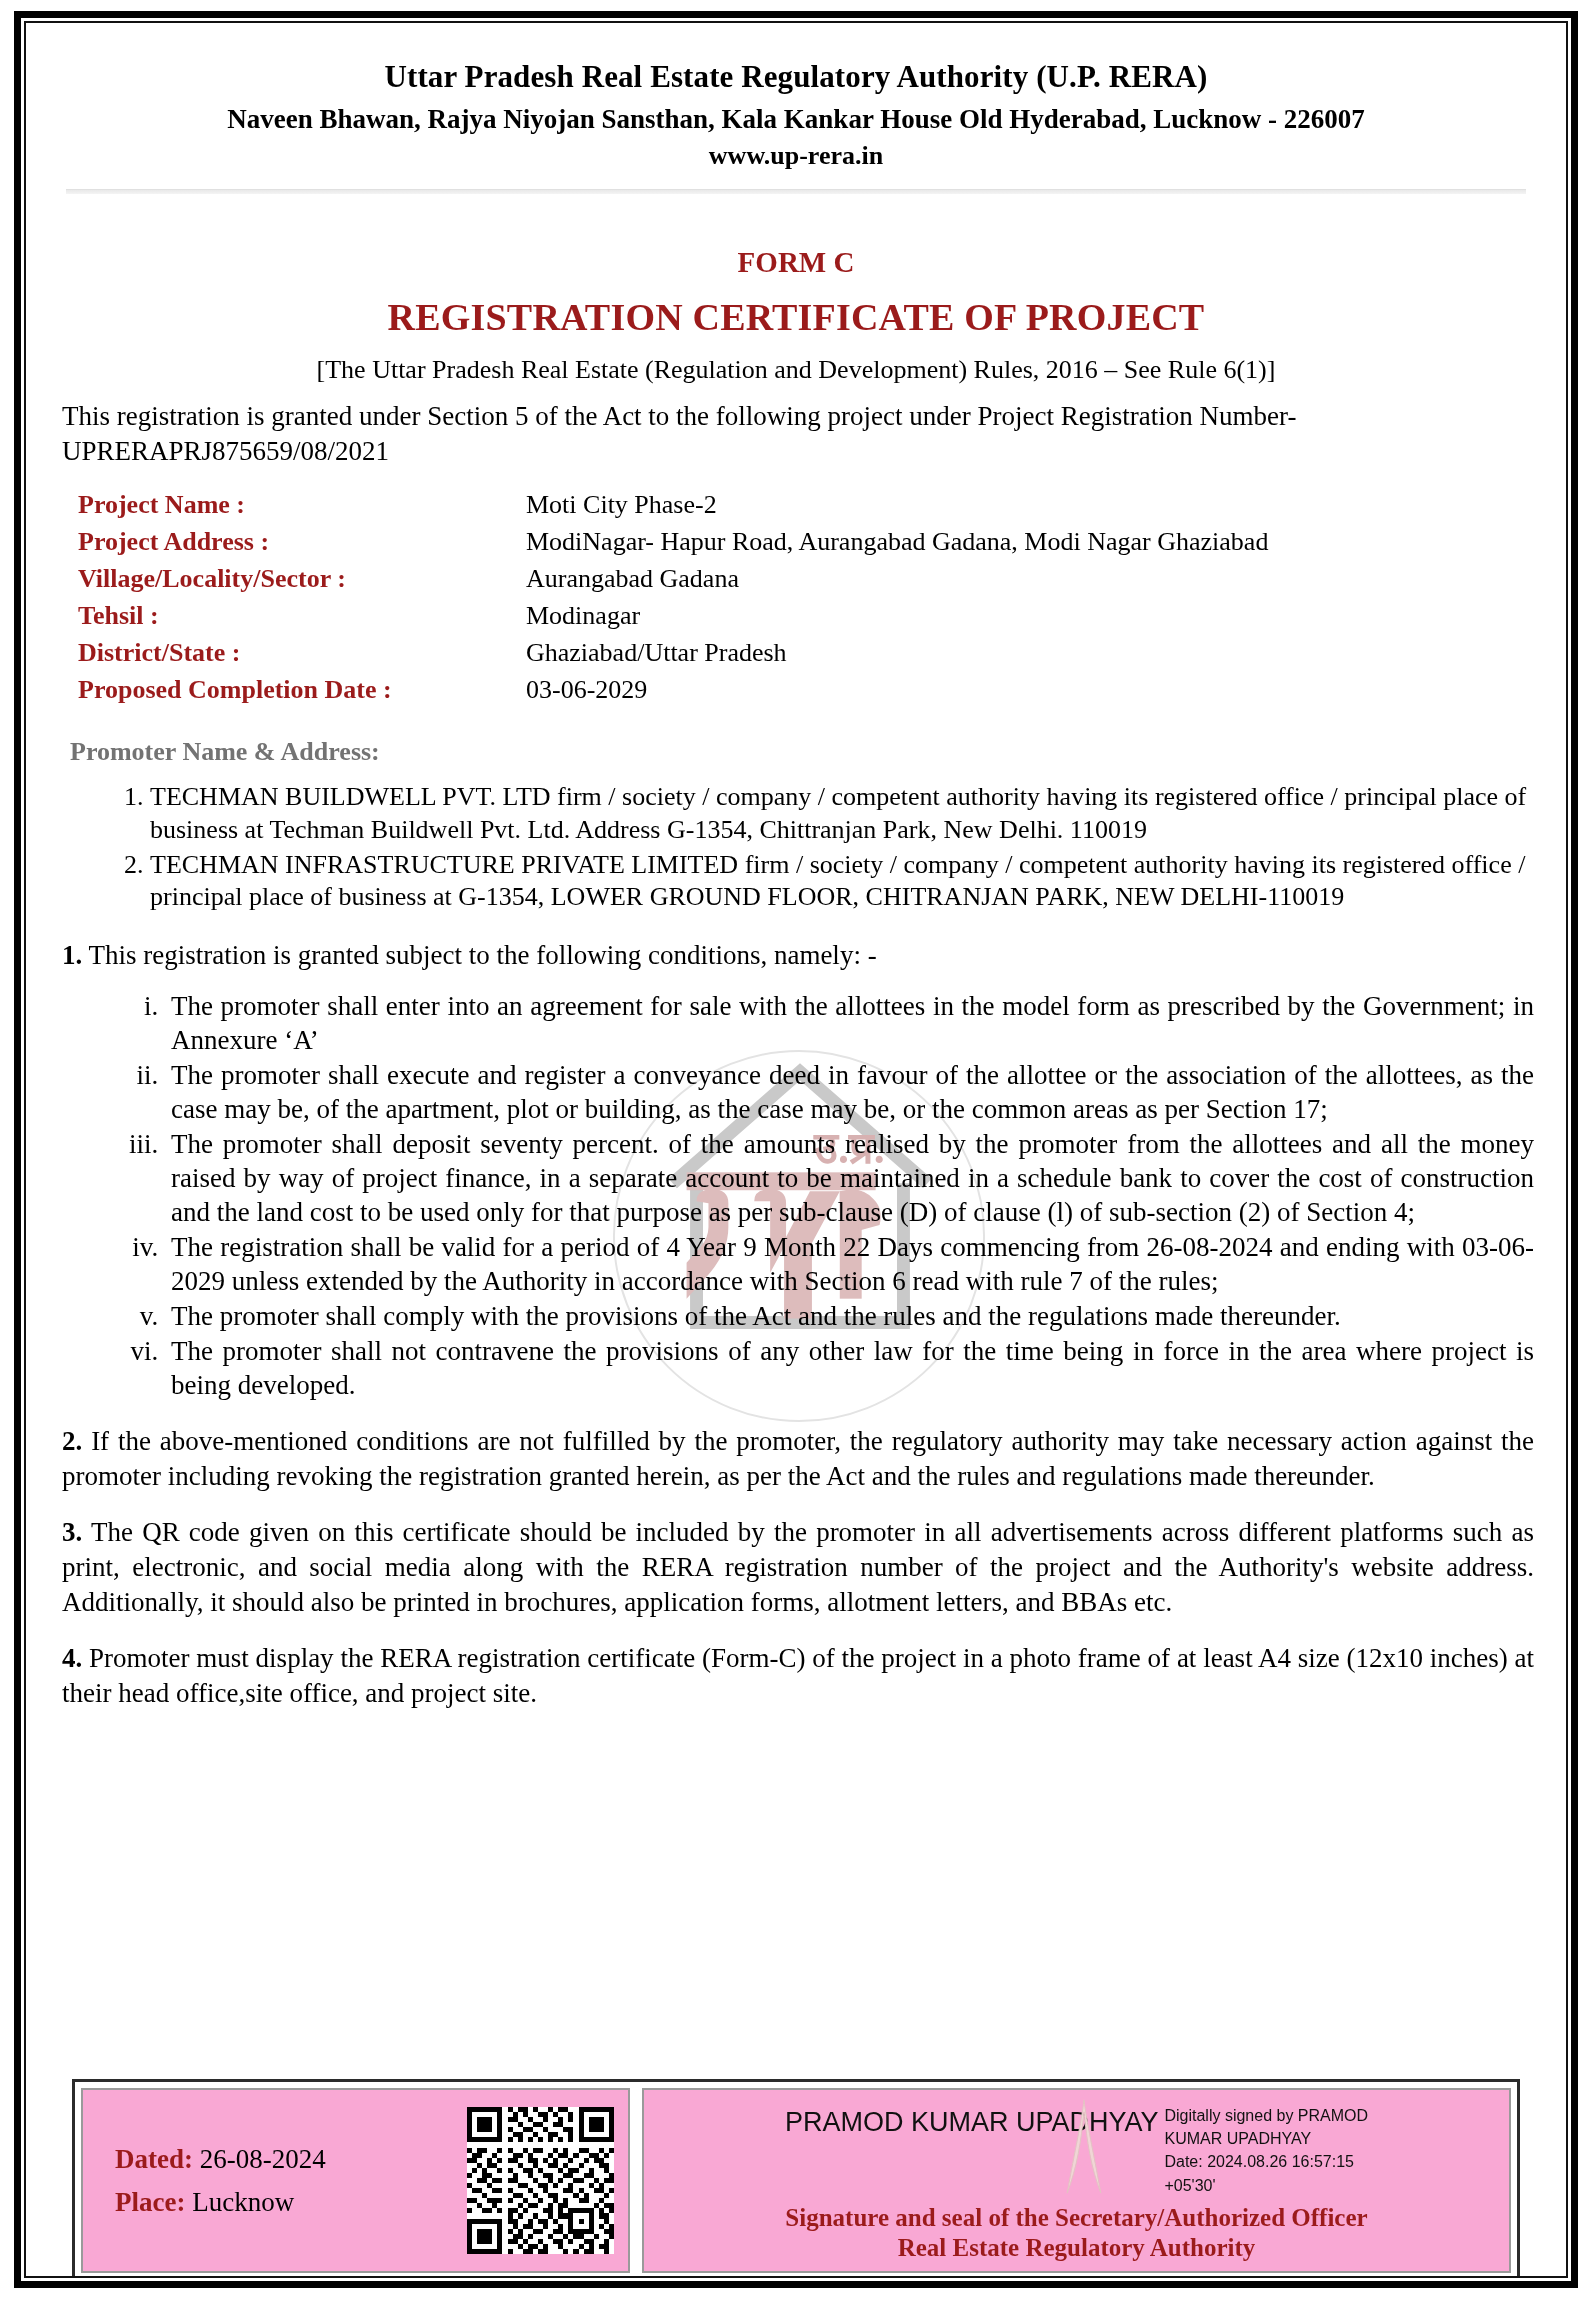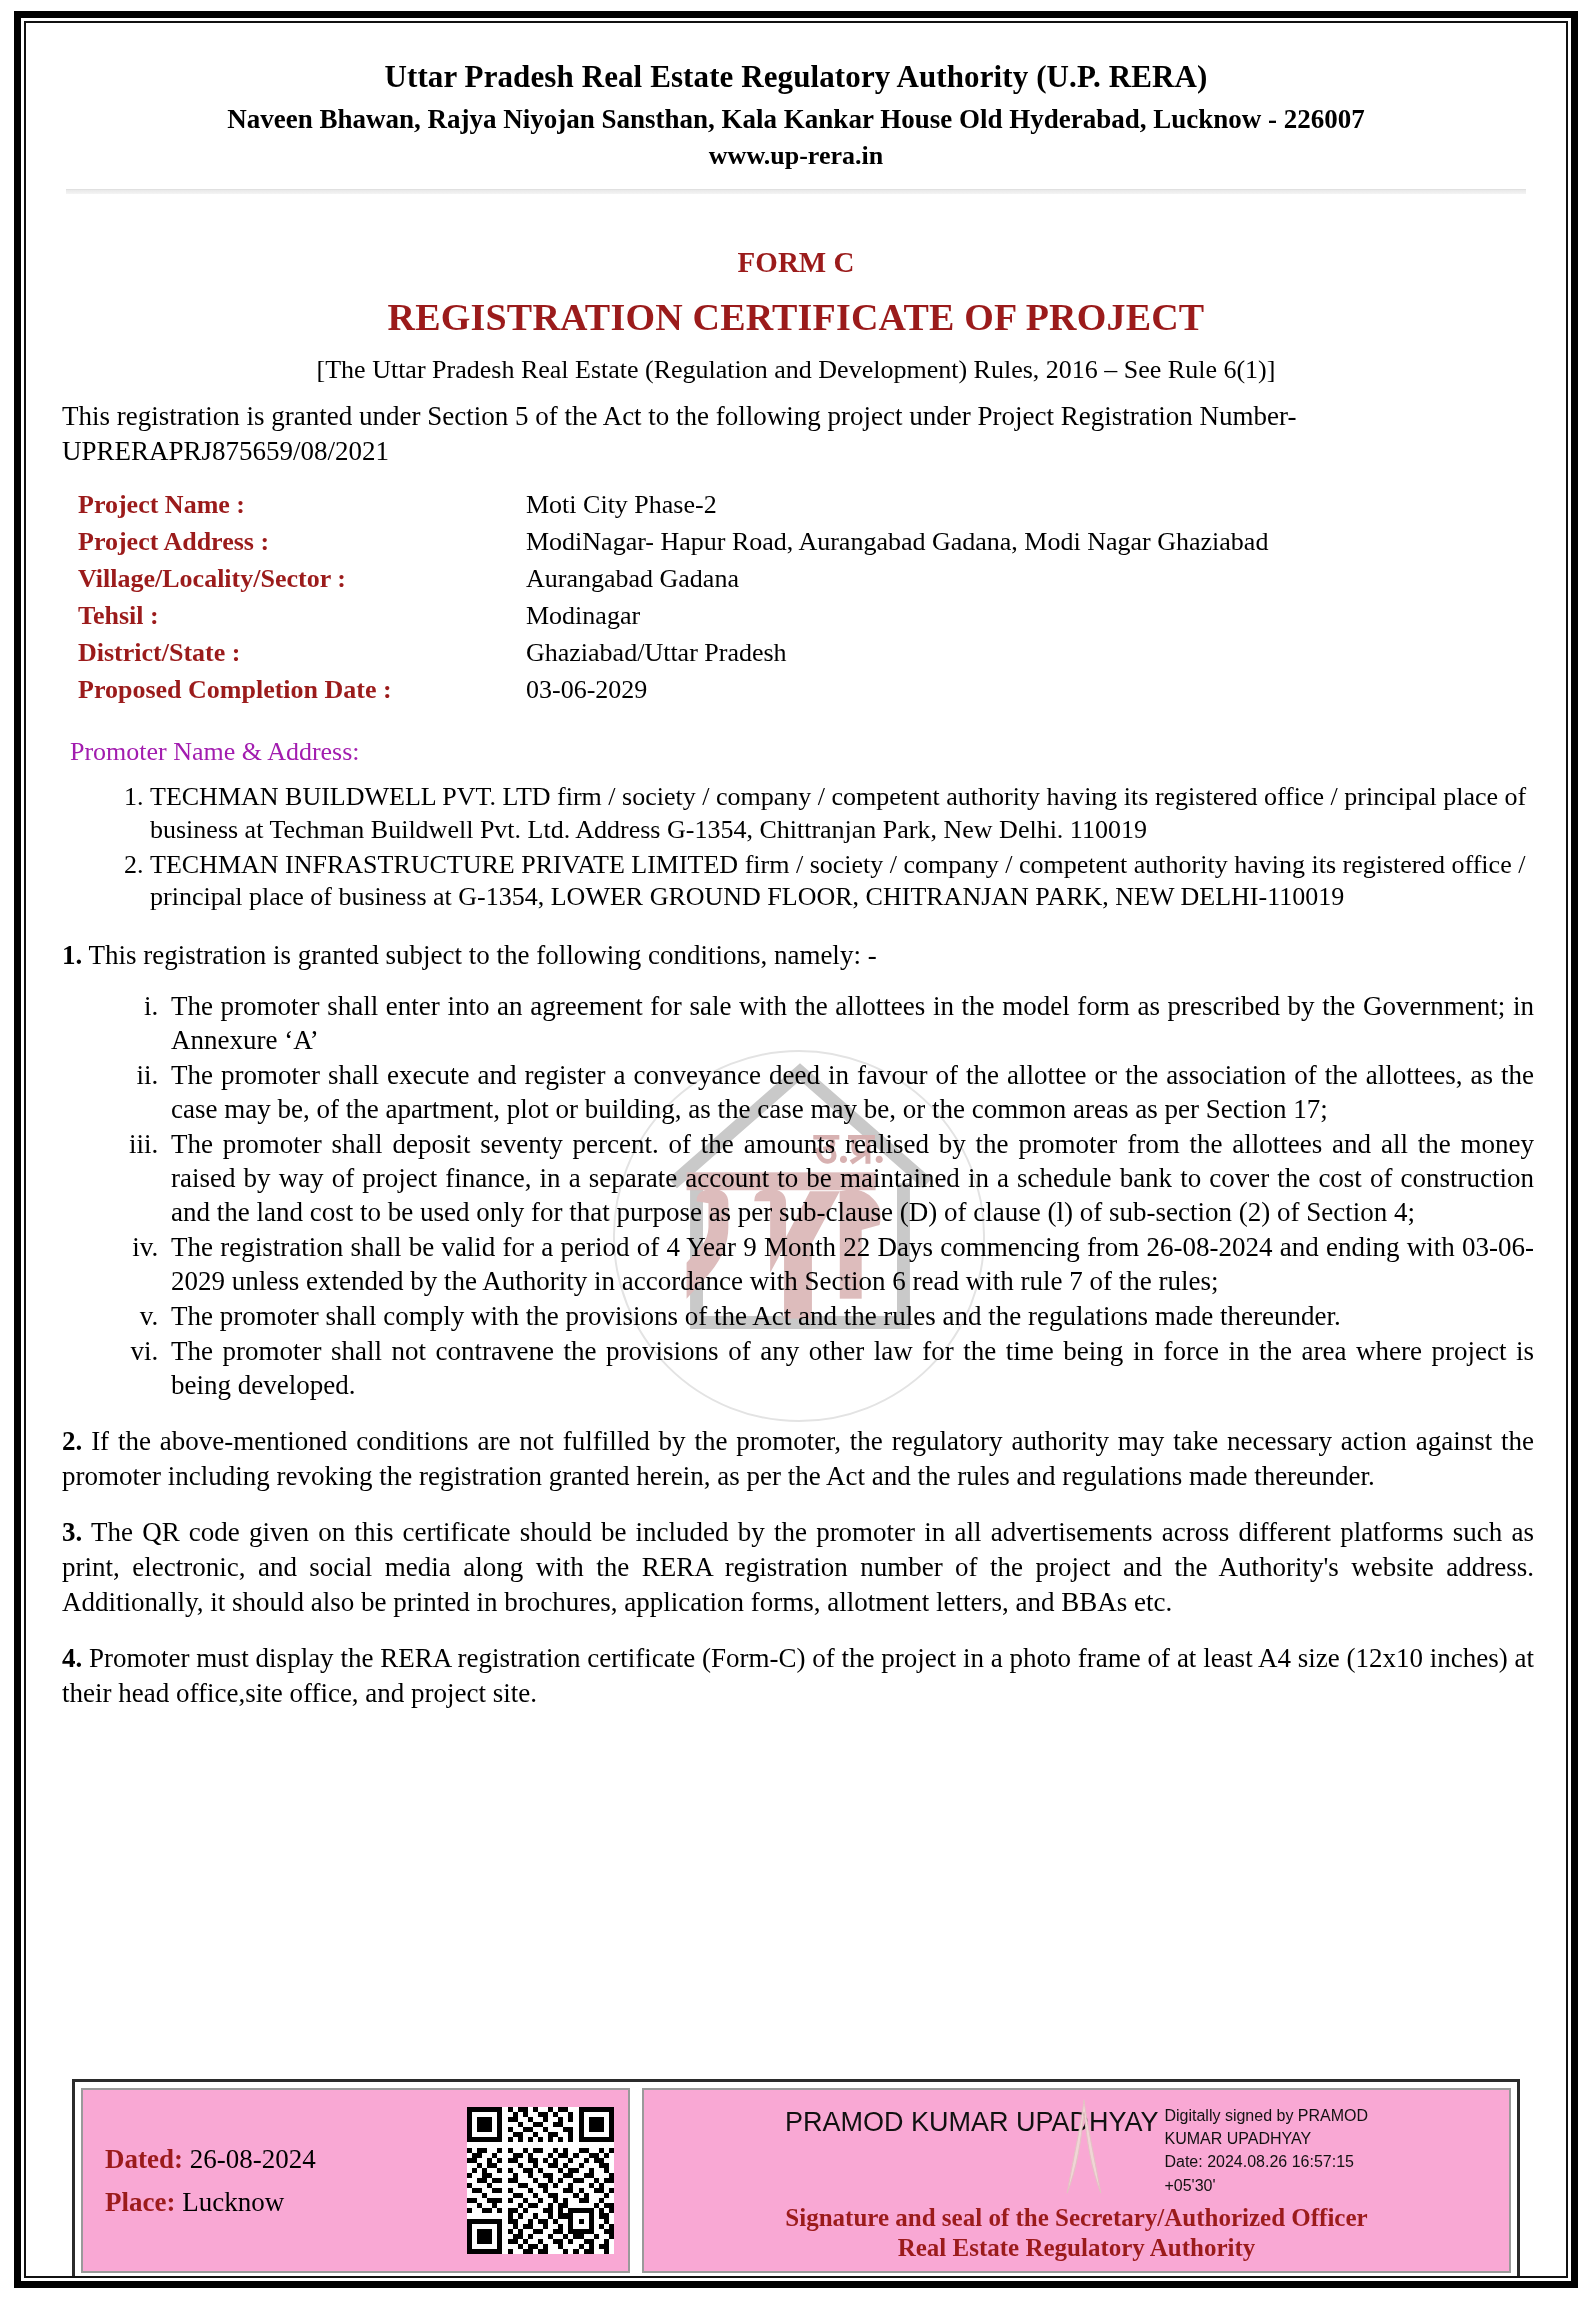--- a/index.html
+++ b/index.html
@@ -96,21 +96,21 @@
   }
   .flabel {
     color: #9B1B1B; font-weight: bold;
     font-size: 26px; width: 468px; flex: 0 0 468px;
     padding-left: 20px;
   }
   .fvalue { font-size: 26px; }
 
   
   .promoter-head {
-    color: #a21caf; font-weight: normal;
+    color: #737373; font-weight: bold;
     font-size: 26px; margin-top: 32px;
     padding-left: 12px; position: relative; z-index: 2;
   }
   ol.promoters {
     margin: 14px 0 0 0;
     padding-left: 92px;
     font-size: 26px;
     line-height: 1.26;
     position: relative; z-index: 2;
   }
@@ -154,21 +154,21 @@
     z-index: 3;
   }
   .foot-cell {
     border: 2px solid #9a9a9a;
     margin: 6px;
     background: #f9a8d4;
   }
   .foot-left {
     flex: 0 0 549px;
     display: flex; align-items: center;
-    padding: 0 0 0 22px;
+    padding: 0 0 0 32px;
     position: relative;
   }
   .dp-col { flex: 1; }
   .dp-line { font-size: 27px; margin: 12px 0; }
   .dp-line .k { color: #9B1B1B; font-weight: bold; }
   .qr { width: 147px; height: 147px; margin-right: 14px; }
   .foot-right {
     flex: 1; position: relative;
     display: flex; flex-direction: column;
     align-items: center; justify-content: flex-start;

